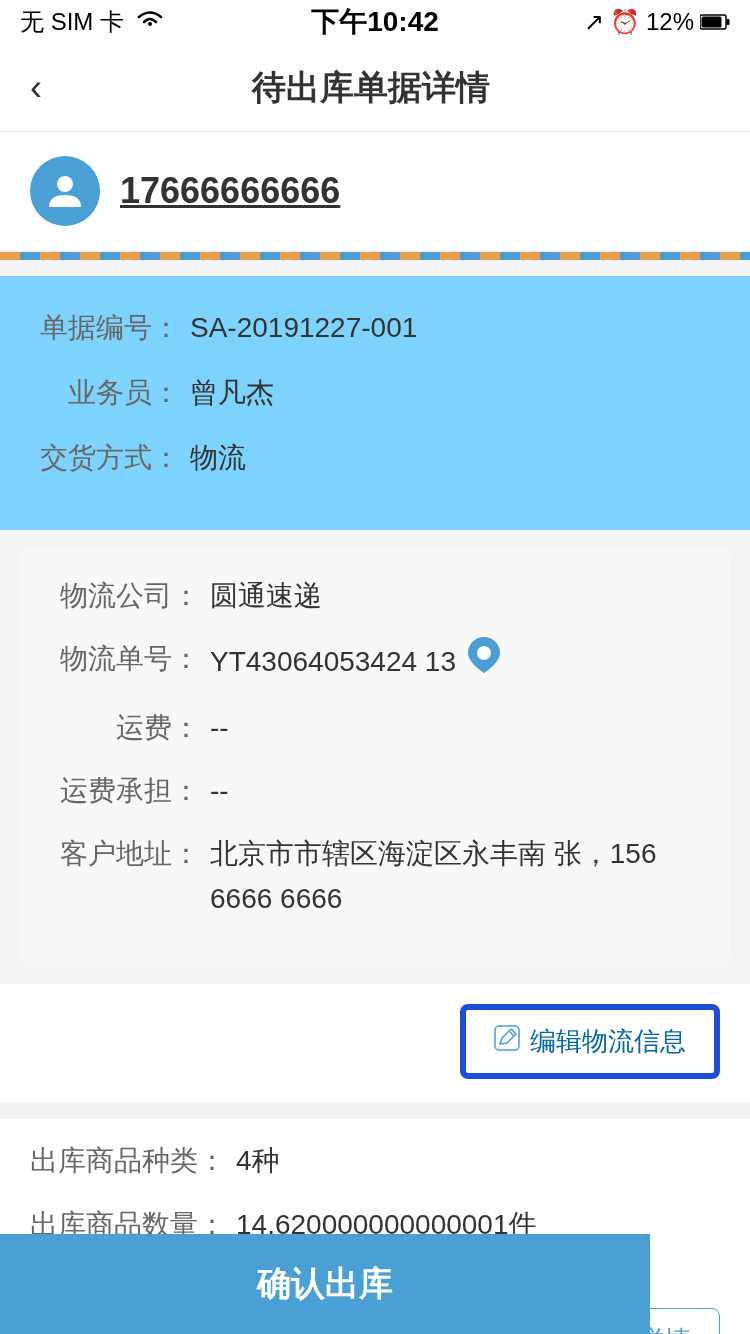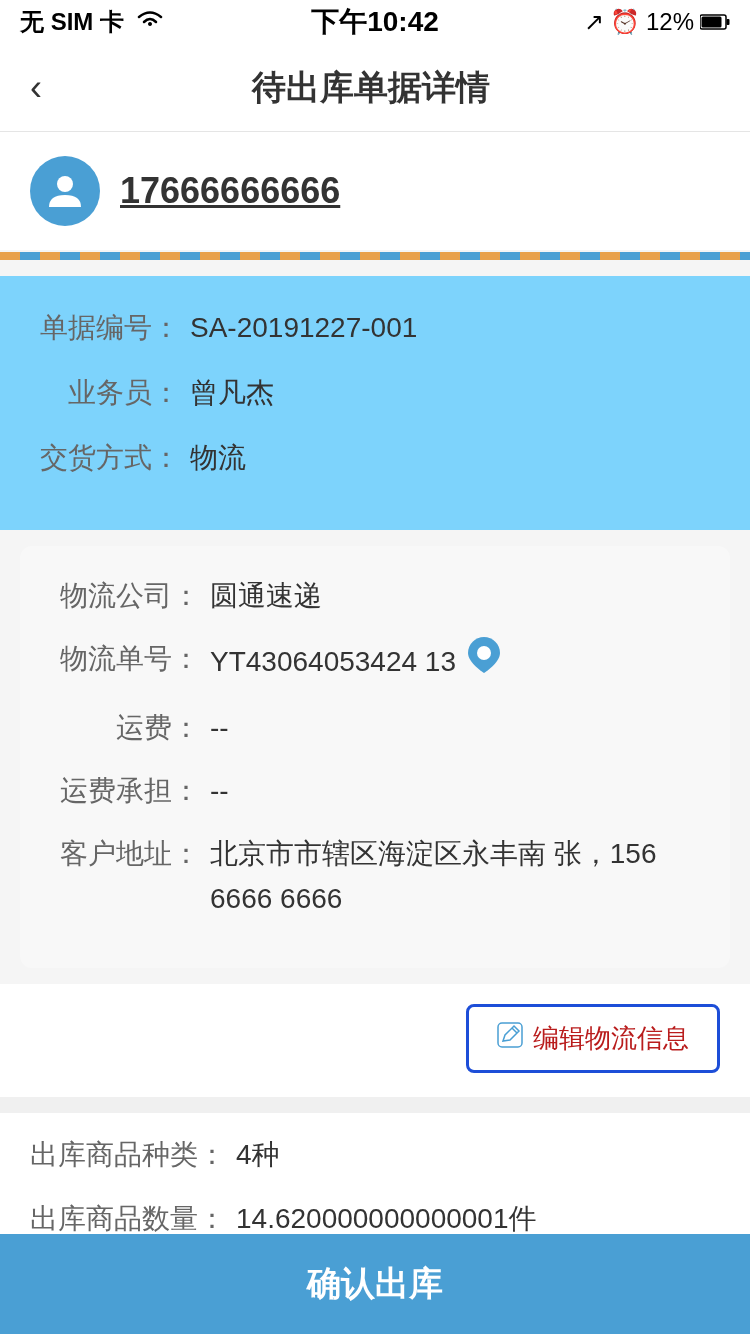--- a/index.html
+++ b/index.html
@@ -22,21 +22,21 @@
       justify-content: space-between;
       padding: 0 20px;
       font-size: 24px;
       color: #000;
     }
     .status-left {
       display: flex;
       align-items: center;
       gap: 12px;
       font-size: 24px;
-      font-weight: 700;
+      font-weight: 400;
     }
     .status-center {
       font-size: 28px;
       font-weight: 600;
       position: absolute;
       left: 50%;
       transform: translateX(-50%);
     }
     .status-right {
       display: flex;
@@ -173,24 +173,24 @@
 
     
     .edit-logistics-btn {
       display: flex;
       align-items: center;
       justify-content: flex-end;
       padding: 20px 30px 24px;
       background: #fff;
     }
     .edit-btn {
-      border: 3px solid #1d4ed8;
+      border: 6px solid #1d4ed8;
       border-radius: 8px;
       padding: 14px 28px;
-      color: #b91c1c;
+      color: #0369a1;
       font-size: 26px;
       display: flex;
       align-items: center;
       gap: 10px;
       background: #fff;
       cursor: pointer;
     }
 
     
     .section-separator {
@@ -223,21 +223,21 @@
       gap: 10px;
       background: #fff;
       cursor: pointer;
     }
 
     
     .bottom-bar {
       position: fixed;
       bottom: 0;
       left: 0;
-      width: 750px;
+      width: 650px;
       background: #4a9fd4;
       height: 100px;
       display: flex;
       align-items: center;
       justify-content: flex-end;
     }
     .confirm-btn {
       color: #fff;
       font-size: 34px;
       font-weight: 600;

